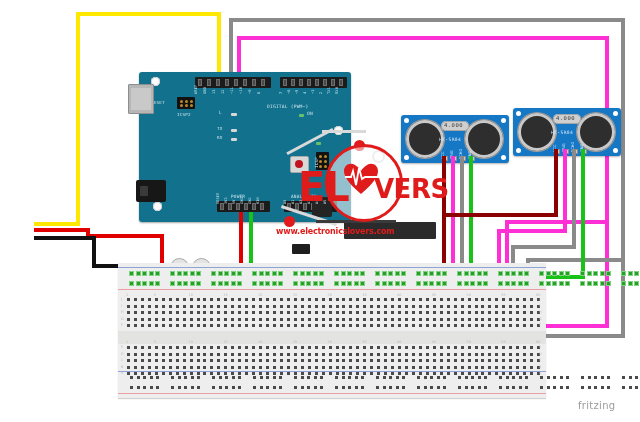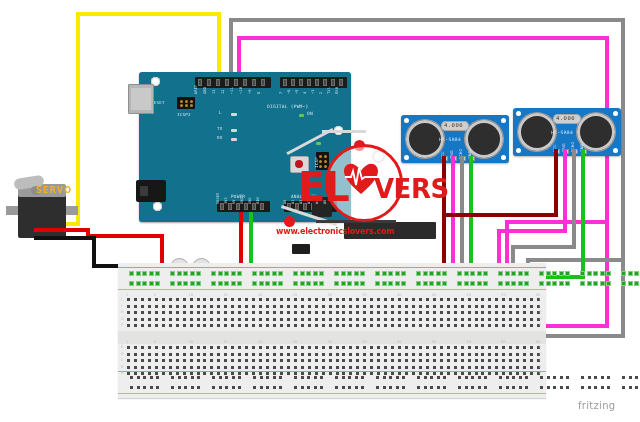--- a/index.html
+++ b/index.html
@@ -115,29 +115,20 @@
     <div class="wseg" style="left:621px;top:18px;width:4px;height:320px;background:#8a8a8a;"></div>
     <div class="wseg" style="left:229px;top:18px;width:4px;height:70px;background:#8a8a8a;"></div>
     <div class="wseg" style="left:330px;top:334px;width:295px;height:4px;background:#8a8a8a;"></div>
 
     <div class="wseg" style="left:237px;top:36px;width:4px;height:52px;background:#ff2fd6;"></div>
     <div class="wseg" style="left:237px;top:36px;width:372px;height:4px;background:#ff2fd6;"></div>
     <div class="wseg" style="left:605px;top:36px;width:4px;height:292px;background:#ff2fd6;"></div>
     <div class="wseg" style="left:300px;top:324px;width:309px;height:4px;background:#ff2fd6;"></div>
   </div>
 
-  <div id="servo">
-    <div class="servo-tab" style="left:0;"></div>
-    <div class="servo-tab" style="left:59px;"></div>
-    <div id="servo-body"></div>
-    <div id="servo-top"></div>
-    <div id="servo-horn"></div>
-    <div id="servo-hub"></div>
-    <div id="servo-label">SERVO</div>
-  </div>
 
   <div class="wseg" style="left:34px;top:228px;width:56px;height:4px;background:#e00000;"></div>
   <div class="wseg" style="left:86px;top:228px;width:4px;height:10px;background:#e00000;"></div>
   <div class="wseg" style="left:86px;top:234px;width:78px;height:4px;background:#e00000;"></div>
   <div class="wseg" style="left:160px;top:234px;width:4px;height:40px;background:#e00000;"></div>
 
   <div class="wseg" style="left:34px;top:236px;width:62px;height:4px;background:#111111;"></div>
   <div class="wseg" style="left:92px;top:236px;width:4px;height:32px;background:#111111;"></div>
   <div class="wseg" style="left:92px;top:264px;width:40px;height:4px;background:#111111;"></div>
 

